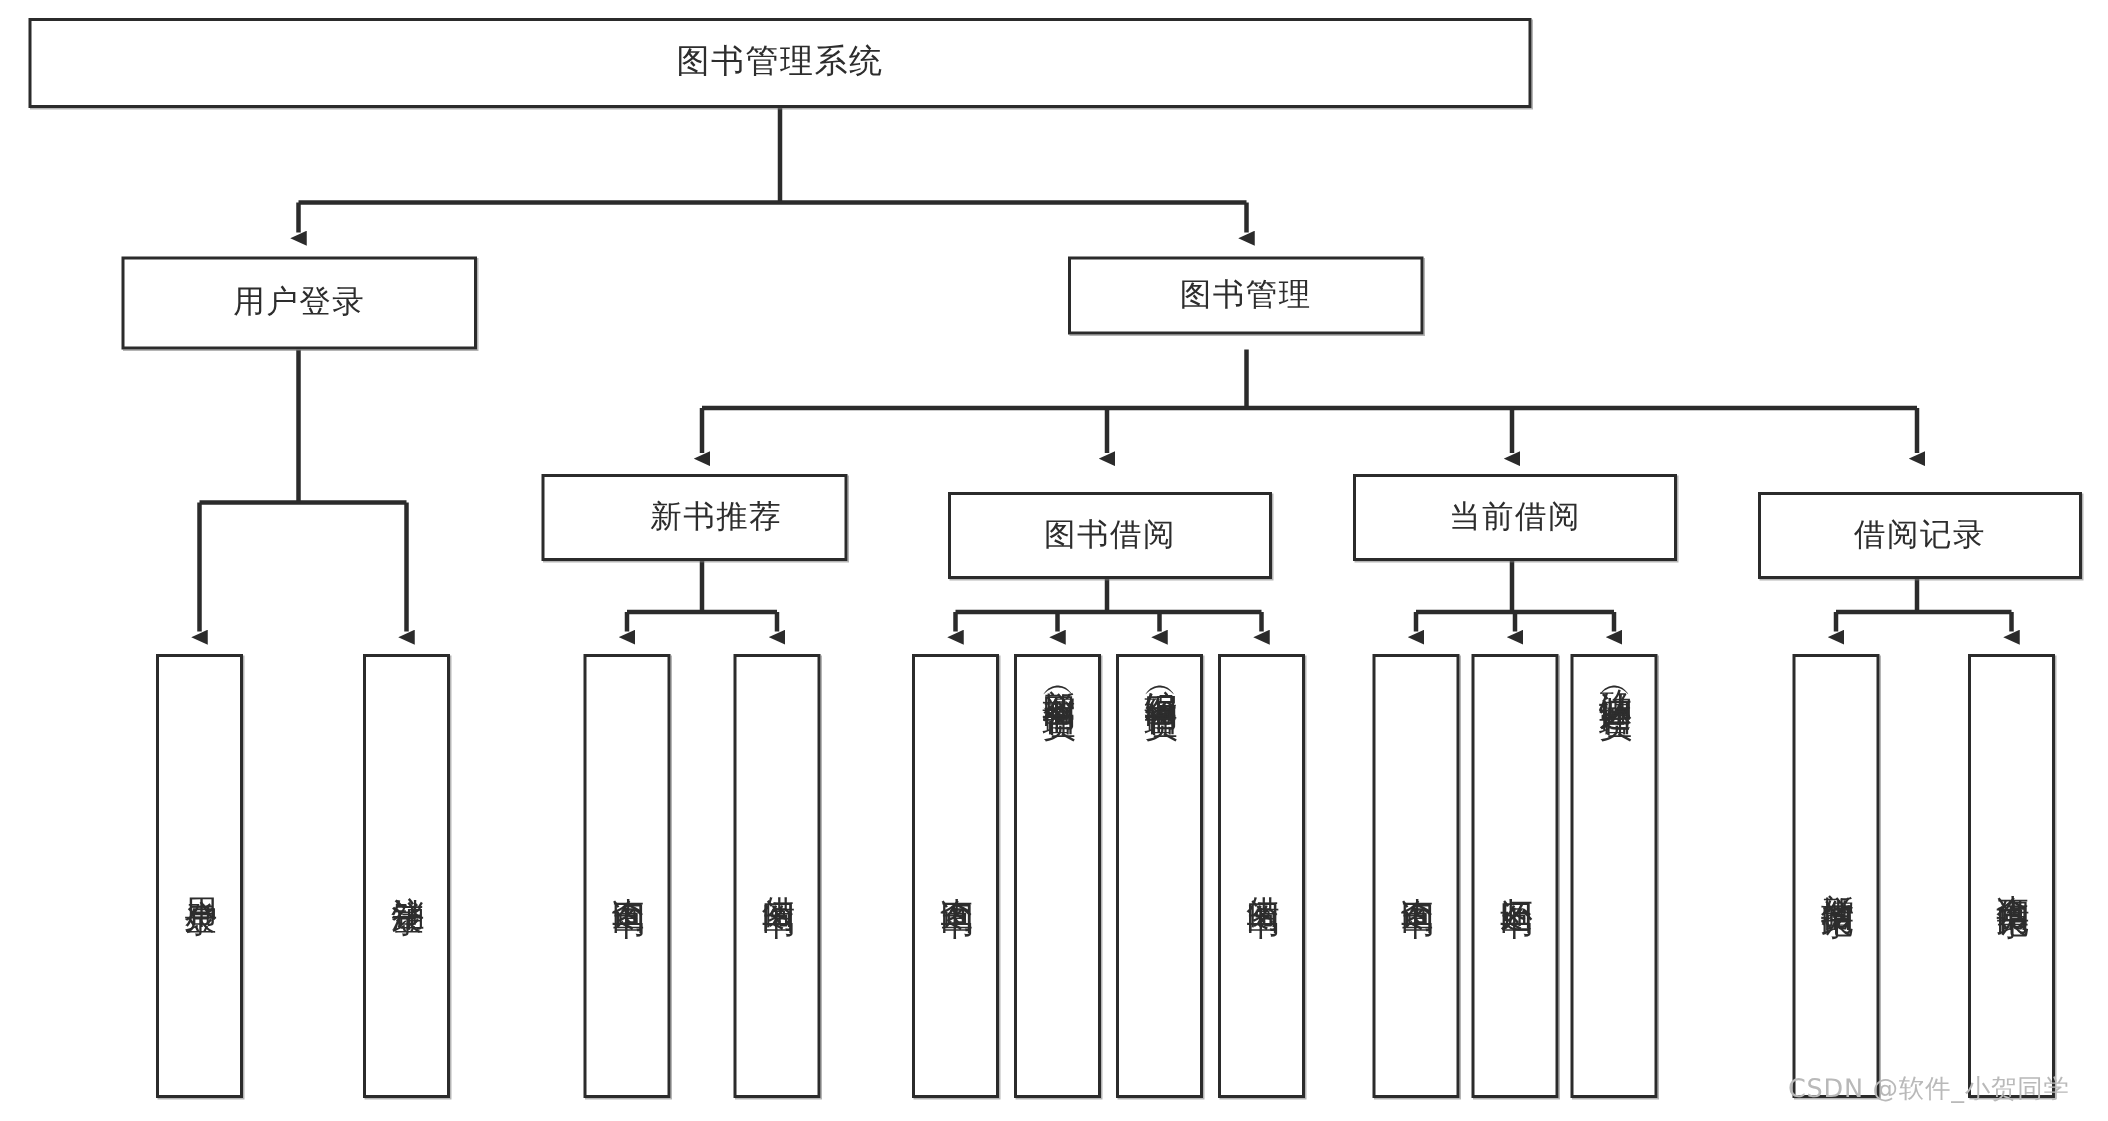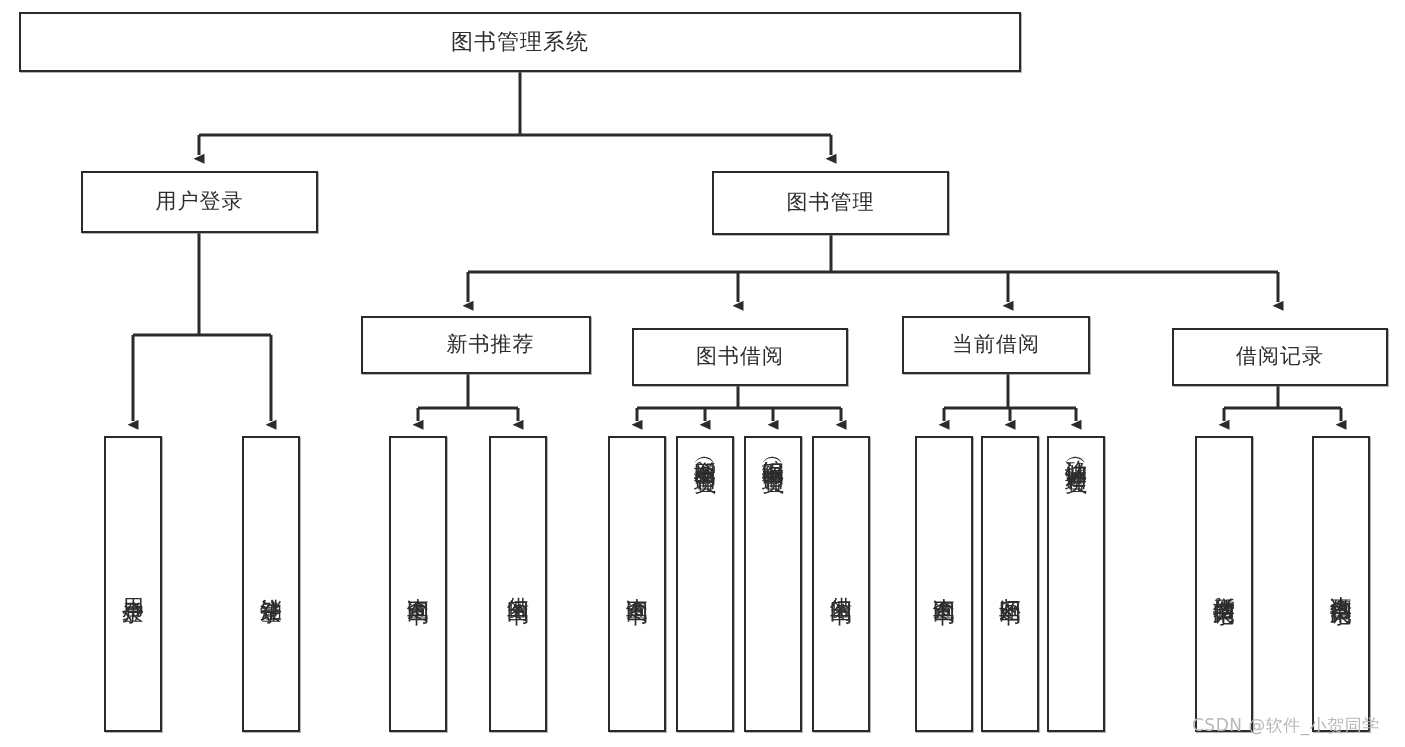--- a/index.html
+++ b/index.html
@@ -140,33 +140,33 @@
   </svg>
 
   <div class="node horiz" id="node-root" style="left:19px; top:12px; width:1002px; height:60px;">
     <span class="node-label">图书管理系统</span>
   </div>
 
   <div class="node horiz" style="left:81px; top:171px; width:237px; height:62px;">
     <span class="node-label">用户登录</span>
   </div>
 
-  <div class="node horiz" style="left:712px; top:171px; width:237px; height:64px;">
+  <div class="node horiz" style="left:712px; top:171px; width:237px; height:52px;">
     <span class="node-label">图书管理</span>
   </div>
 
-  <div class="node horiz" style="left:361px; top:316px; width:230px; height:58px;padding-left:29px;">
+  <div class="node horiz" style="left:361px; top:316px; width:204px; height:58px;padding-left:29px;">
     <span class="node-label">新书推荐</span>
   </div>
 
   <div class="node horiz" style="left:632px; top:316px; width:216px; height:58px;margin-top:12px;">
     <span class="node-label">图书借阅</span>
   </div>
 
-  <div class="node horiz" style="left:902px; top:316px; width:188px; height:58px;">
+  <div class="node horiz" style="left:902px; top:316px; width:216px; height:58px;">
     <span class="node-label">当前借阅</span>
   </div>
 
   <div class="node horiz" style="left:1172px; top:328px; width:216px; height:58px;">
     <span class="node-label">借阅记录</span>
   </div>
 
   <div class="node vert centered" style="left:104px; top:436px; width:58px; height:296px;">
     <span class="node-label">用户登录</span>
   </div>

